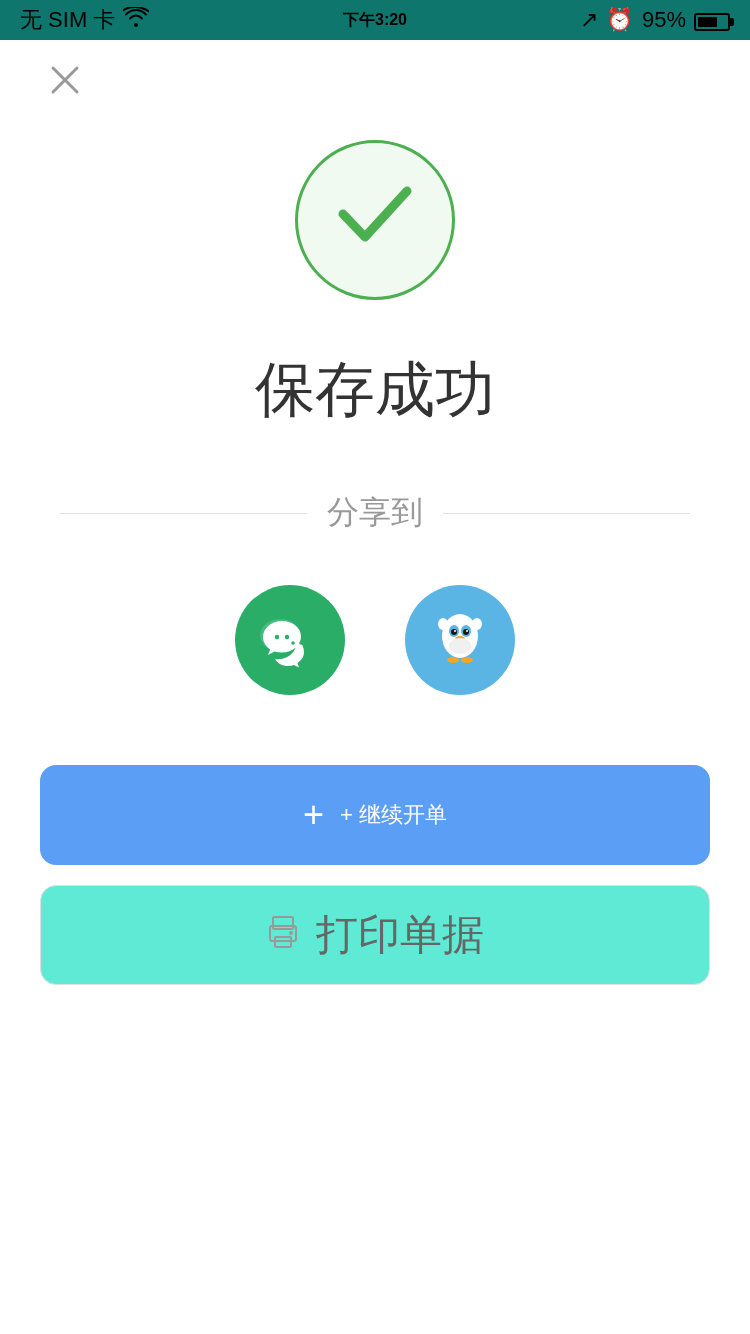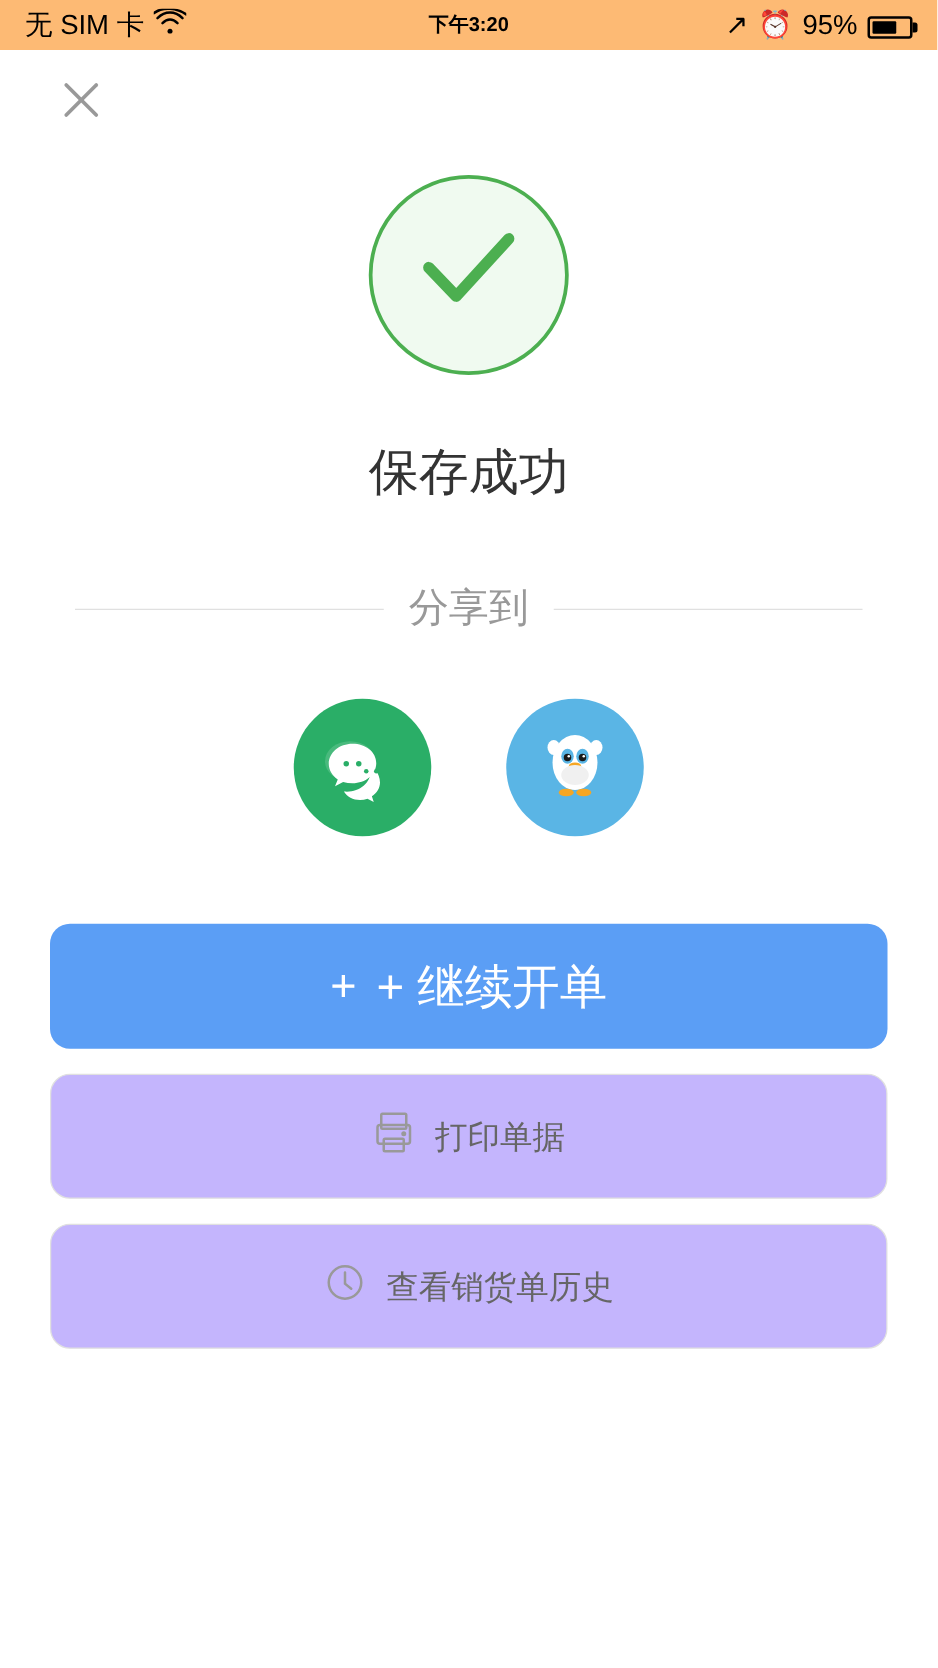--- a/index.html
+++ b/index.html
@@ -11,21 +11,21 @@
       background: #ffffff;
       font-family: -apple-system, "PingFang SC", "Helvetica Neue", sans-serif;
       position: relative;
       overflow-x: hidden;
     }
 
     
     .status-bar {
       width: 100%;
       height: 40px;
-      background: #fdba74;
+      background: #0f766e;
       display: flex;
       align-items: center;
       justify-content: space-between;
       padding: 0 20px;
       font-size: 24px;
       font-weight: 500;
       color: #000;
     }
 
     .status-left {
@@ -90,21 +90,21 @@
     }
 
     .check-icon {
       color: #4CAF50;
       font-size: 80px;
       line-height: 1;
     }
 
     
     .success-title {
-      font-size: 40px;
+      font-size: 60px;
       font-weight: 500;
       color: #333;
       margin-bottom: 60px;
     }
 
     
     .divider-section {
       width: 100%;
       display: flex;
       align-items: center;
@@ -170,24 +170,24 @@
       cursor: pointer;
       display: flex;
       align-items: center;
       justify-content: center;
       gap: 16px;
     }
 
     .btn-secondary {
       width: 100%;
       height: 100px;
-      background: #c4b5fd;
+      background: #5eead4;
       border: 1px solid #e0e0e0;
       border-radius: 16px;
-      font-size: 26px;
+      font-size: 42px;
       color: #666;
       cursor: pointer;
       display: flex;
       align-items: center;
       justify-content: center;
       gap: 16px;
     }
 
     
     .battery {
@@ -323,39 +323,30 @@
         <ellipse cx="15" cy="16" rx="5" ry="6" fill="white"></ellipse>
         <ellipse cx="49" cy="16" rx="5" ry="6" fill="white"></ellipse>
       </svg>
     </button>
   </div>
 
   <div class="buttons-section">
 
     <button class="btn-primary">
       <span style="font-size:36px;">+</span>
-      <span style="font-size:38px;">+ 继续开单</span>
+      <span style="font-size:22px;">+ 继续开单</span>
     </button>
 
     <button class="btn-secondary">
       <span>
         <svg width="34" height="34" viewBox="0 0 34 34" fill="none">
           <rect x="7" y="2" width="20" height="12" rx="1" fill="none" stroke="#999" stroke-width="2"></rect>
           <rect x="4" y="11" width="26" height="15" rx="2" fill="none" stroke="#999" stroke-width="2"></rect>
           <rect x="9" y="22" width="16" height="10" rx="1" fill="none" stroke="#999" stroke-width="2"></rect>
           <circle cx="25" cy="18" r="2" fill="#999"></circle>
         </svg>
       </span>
       <span>打印单据</span>
     </button>
 
-    <button class="btn-secondary">
-      <span>
-        <svg width="34" height="34" viewBox="0 0 34 34" fill="none">
-          <circle cx="17" cy="17" r="13" stroke="#999" stroke-width="2" fill="none"></circle>
-          <path d="M17 9v9l5 4" stroke="#999" stroke-width="2" stroke-linecap="round" fill="none"></path>
-        </svg>
-      </span>
-      <span>查看销货单历史</span>
-    </button>
 
   </div>
 </div>
 
 </body></html>

